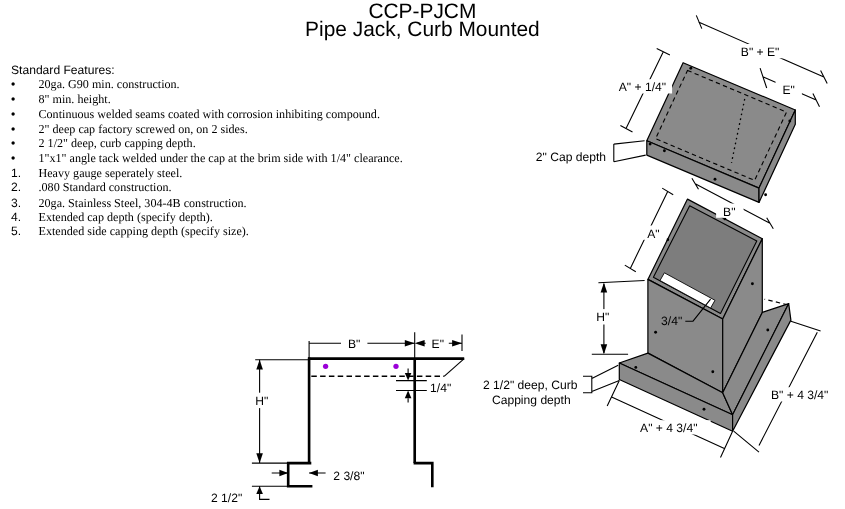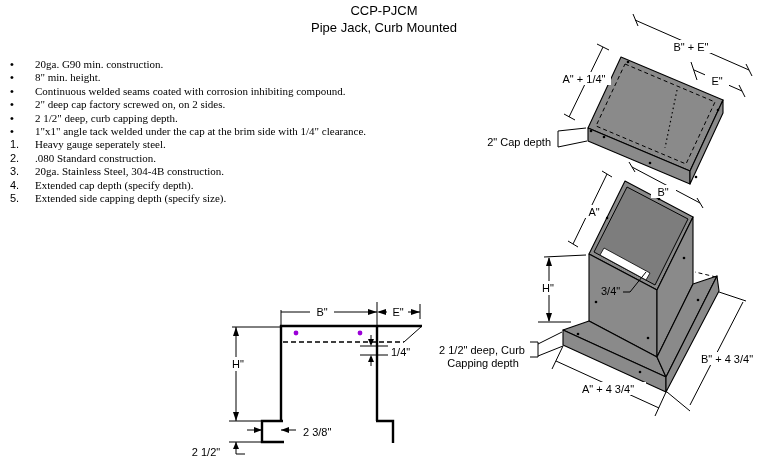--- a/index.html
+++ b/index.html
@@ -1,19 +1,19 @@
 <!DOCTYPE html>
 <html style="--gray: #8a8a8a; --inner: #7d7d7d; --dot: #9b00d8;"><head>
 <meta charset="utf-8">
 <style>
   html,body{margin:0;padding:0;background:#fff;}
   .page{position:relative;width:768px;height:463px;background:#fff;overflow:hidden;
         font-family:"Liberation Sans", sans-serif;color:#000;}
   .title-block{position:absolute;top:2px;left:0;width:768px;text-align:center;
-               font-size:13px;line-height:17px;}
+               font-size:19px;line-height:17px;}
   .features-panel{position:absolute;left:10px;top:58px;width:430px;font-size:11px;line-height:13.4px;}
   .row{display:flex;}
   .row .m{flex:none;width:25px;}
   .row .t{flex:1;font-family:Liberation Serif, serif;}
   .note{margin:0;width:412px;}
   .opt-heading{margin-top:9px;}
   svg.overlay{position:absolute;left:0;top:0;width:768px;height:463px;}
   
   .thin{stroke:#000;stroke-width:1;fill:none;}
   .thick{stroke:#000;stroke-width:2.4;fill:none;}
@@ -33,20 +33,21 @@
 <body>
 
 <div class="page">
 
   <div class="title-block">
     <div>CCP-PJCM</div>
     <div>Pipe Jack, Curb Mounted</div>
   </div>
 
   <div class="features-panel">
+    <div>Standard Features:</div>
     <div>
       <div class="row">
           <span class="m">•</span>
           <span class="t">20ga. G90 min. construction.</span>
         </div>
       <div class="row">
           <span class="m">•</span>
           <span class="t">8" min. height.</span>
         </div>
       <div class="row">

